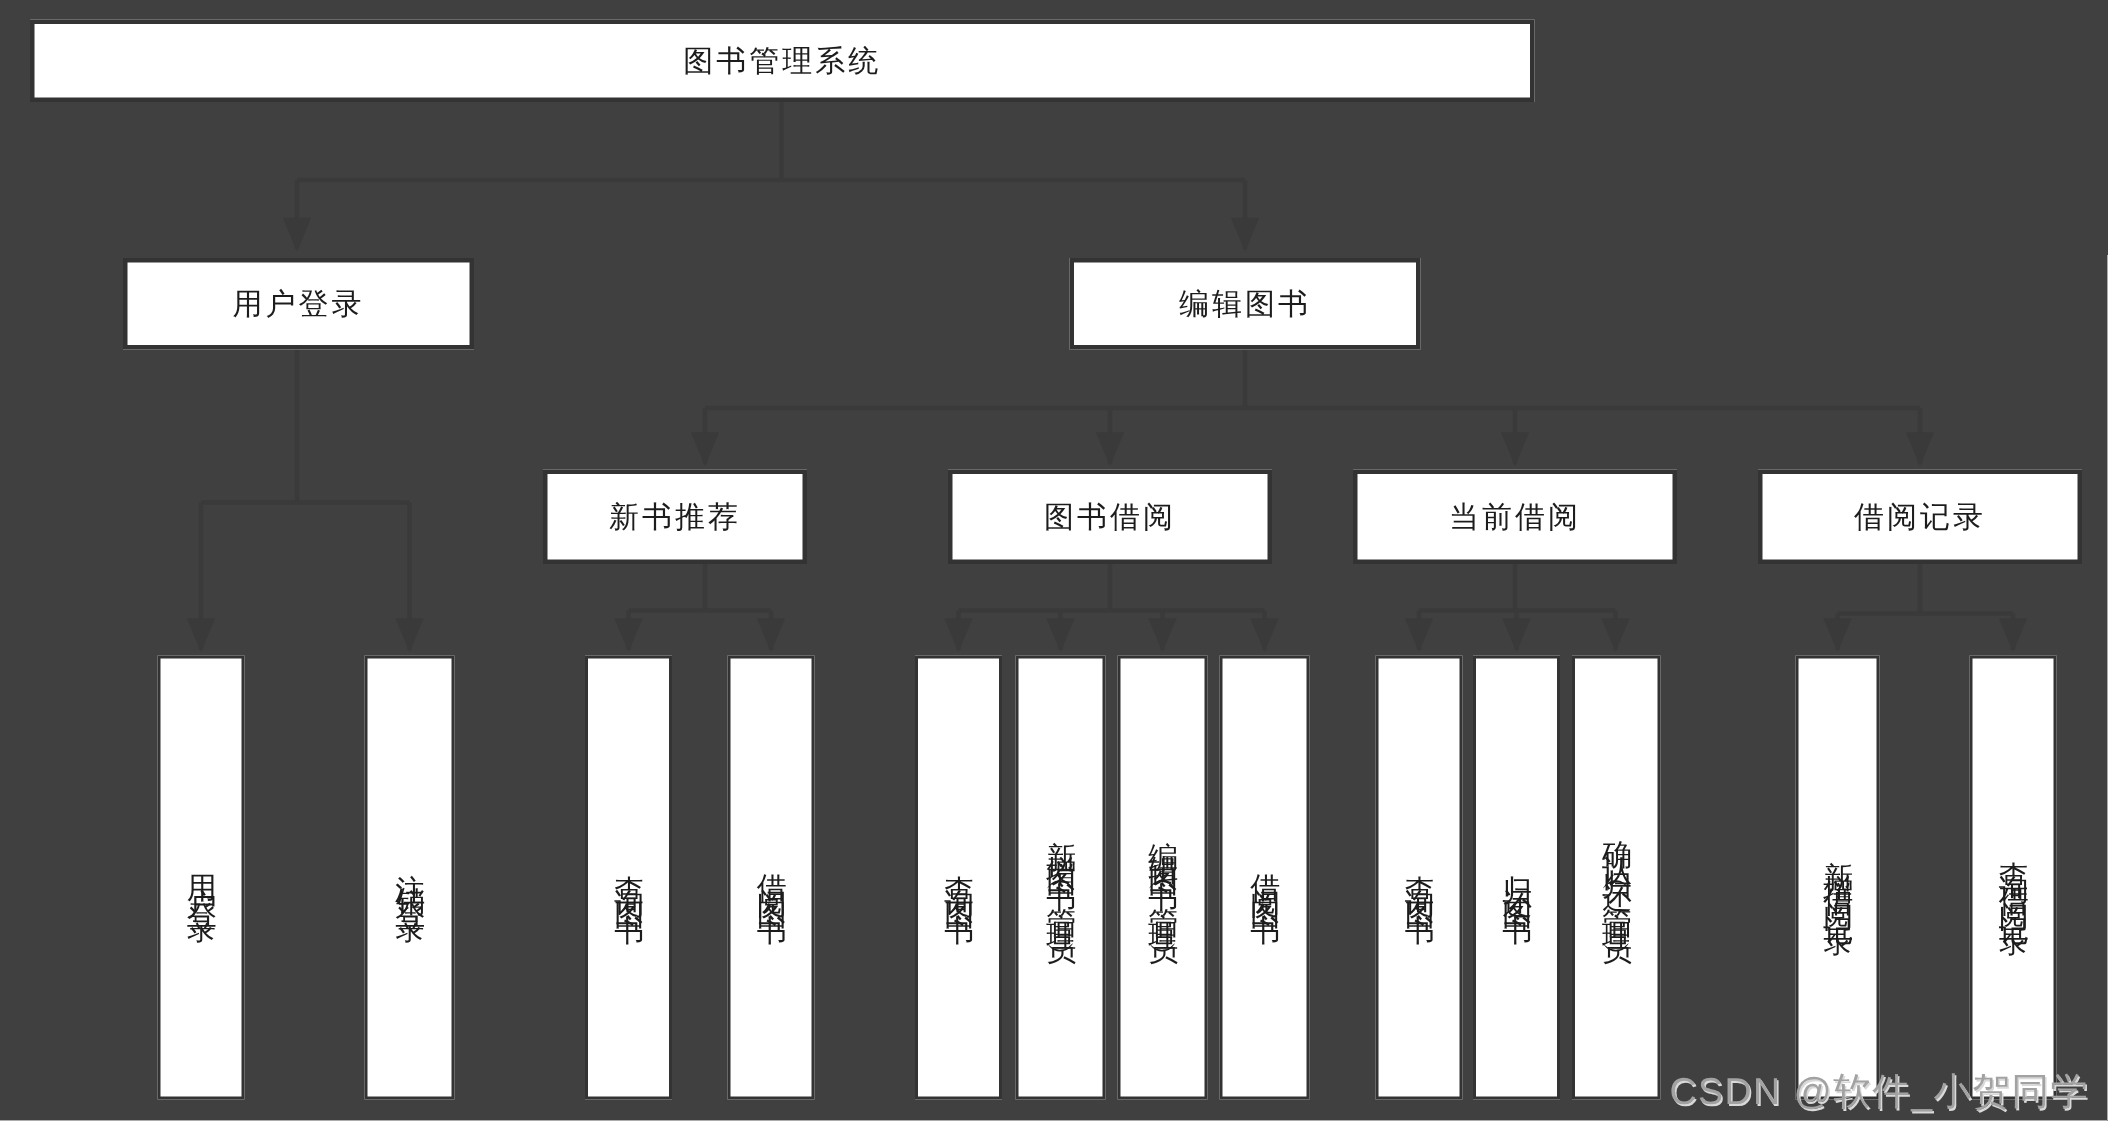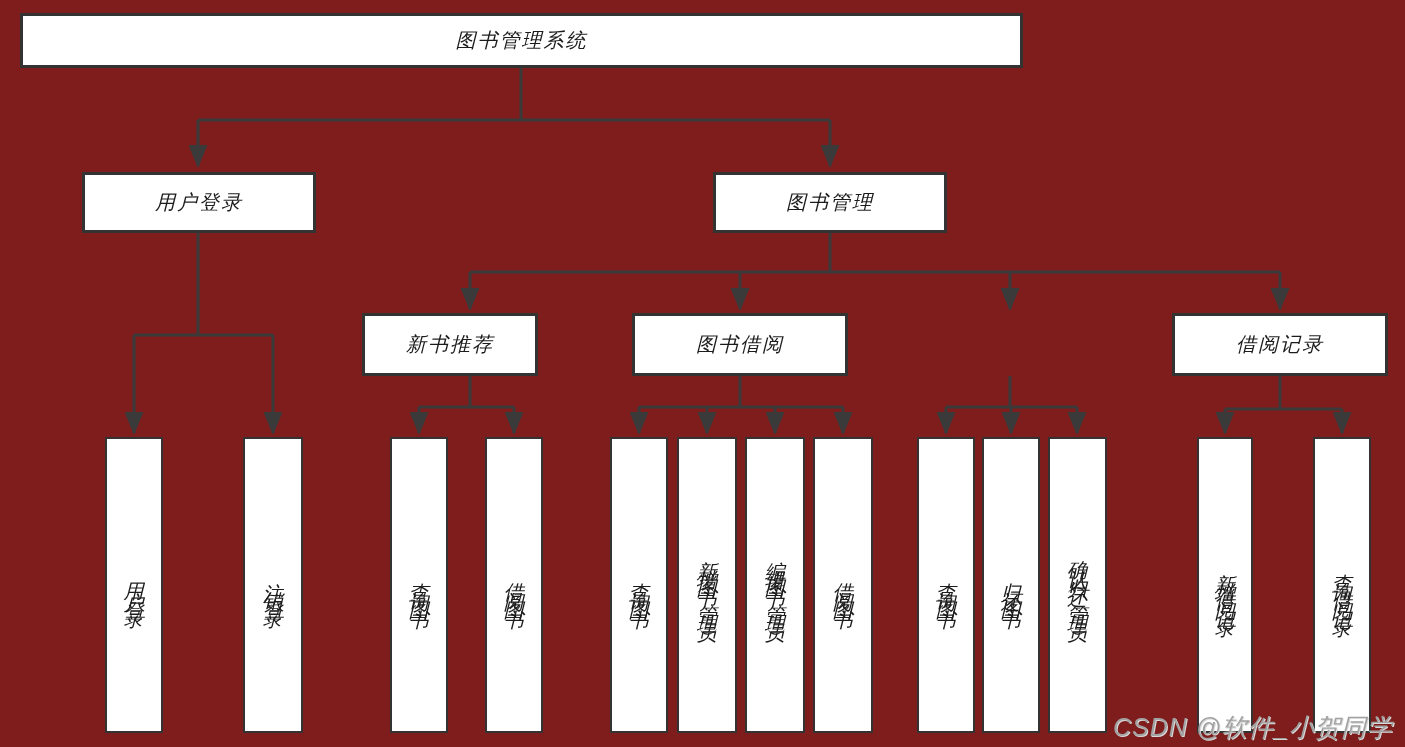--- a/index.html
+++ b/index.html
@@ -5,23 +5,22 @@
   html, body {
     margin: 0;
     padding: 0;
     background: #ffffff;
     font-family: "Liberation Sans", "DejaVu Sans", sans-serif;
   }
   #canvas {
     position: relative;
     width: 1405px;
     height: 747px;
-    background: #7f1d1d;
+    background: #404040;
     overflow: hidden;
-    font-style: italic;
   }
   #wires {
     position: absolute;
     left: 0; top: 0;
     width: 1405px; height: 747px;
     z-index: 1;
   }
   .node {
     position: absolute;
     background: #ffffff;
@@ -127,29 +126,32 @@
   </svg>
 
   <div class="node" style="left:20px; top:13px; width:1003px; height:55px;">
     <span class="hlabel">图书管理系统</span>
   </div>
 
   <div class="node" style="left:82px; top:172px; width:234px; height:61px;">
     <span class="hlabel">用户登录</span>
   </div>
   <div class="node" style="left:713px; top:172px; width:234px; height:61px;">
-    <span class="hlabel">图书管理</span>
+    <span class="hlabel">编辑图书</span>
   </div>
 
   <div class="node" style="left:362px; top:313px; width:176px; height:63px;">
     <span class="hlabel">新书推荐</span>
   </div>
   <div class="node" style="left:632px; top:313px; width:216px; height:63px;">
     <span class="hlabel">图书借阅</span>
   </div>
+  <div class="node" style="left:902px; top:313px; width:216px; height:63px;">
+    <span class="hlabel">当前借阅</span>
+  </div>
   <div class="node" style="left:1172px; top:313px; width:216px; height:63px;text-align:right;">
     <span class="hlabel">借阅记录</span>
   </div>
 
   <div class="leaf" style="left:105px; width:58px;">
     <span class="vtext">用户登录</span>
   </div>
   <div class="leaf" style="left:243px; width:60px;">
     <span class="vtext">注销登录</span>
   </div>

